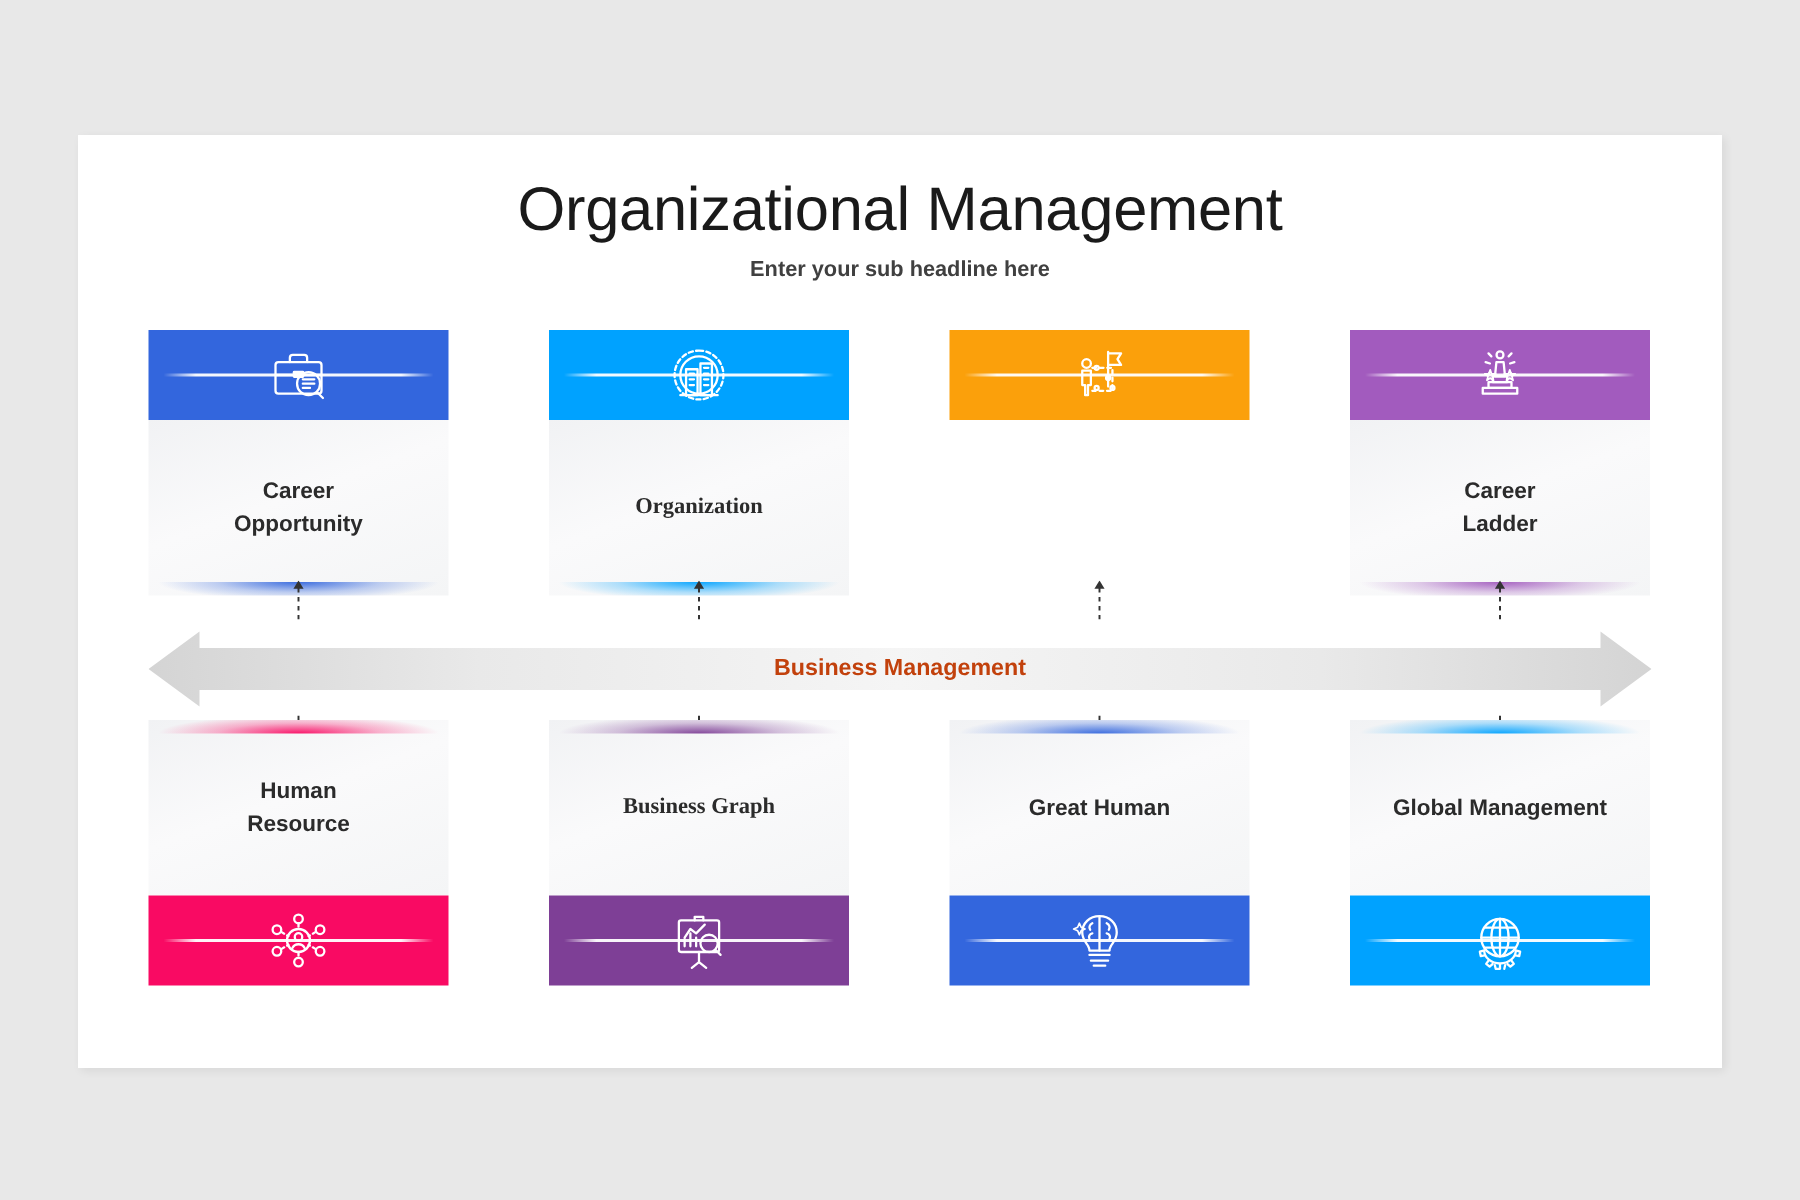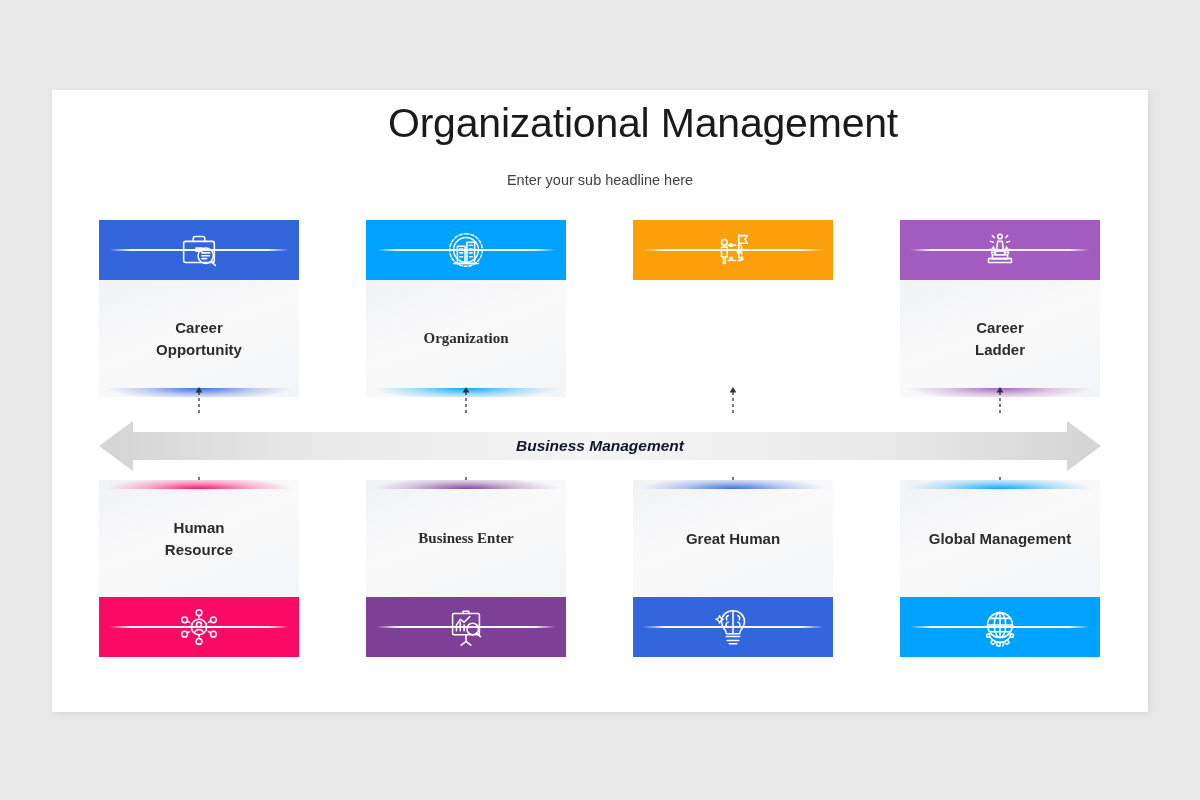--- a/index.html
+++ b/index.html
@@ -22,37 +22,36 @@
     width: 1096px;
     height: 622px;
     background: #ffffff;
     box-shadow: 2px 2px 6px rgba(0,0,0,0.07);
   }
 
   
   .title {
     position: absolute;
     left: 0;
-    top: 10px;
+    top: 26px;
     width: 100%;
     text-align: center;
     font-size: 41px;
     font-weight: 400;
     color: #1a1a1a;
     letter-spacing: -0.2px;
-    margin-left: 43px;
   }
   .subtitle {
     position: absolute;
     left: 0;
     top: 82px;
     width: 100%;
     text-align: center;
     font-size: 14.5px;
-    font-weight: 400;
+    font-weight: 700;
     color: #404040;
   }
 
   
   .column {
     position: absolute;
     width: 200px;
   }
   .col-0 { left: 47px; }
   .col-1 { left: 314px; font-family: Liberation Serif, serif; }
@@ -134,22 +133,21 @@
     position: absolute;
     left: 0;
     top: 0;
     width: 1002px;
     height: 56px;
     display: flex;
     align-items: center;
     justify-content: center;
     font-size: 15.5px;
     font-weight: bold;
-    color: #0f172a;
-    font-style: italic;
+    color: #c2410c;
   }
 
   
   .connector {
     position: absolute;
     width: 12px;
     height: 26px;
   }
   .connector svg { display: block; width: 12px; height: 26px; }
 
@@ -337,21 +335,21 @@
           <circle cx="39" cy="31.5" r="3"></circle>
           <path d="M24 12v4M24 32v4M12 18l5 3M36 18l-5 3M12 30l5-3M36 30l-5-3" stroke-dasharray="2.4 2.4"></path>
         </svg>
       </div>
     </div>
   </div>
 
   <div class="column col-1 row-bottom">
     <div class="panel">
       <div class="glow glow-top" style="background: radial-gradient(60% 170% at 50% 100%, rgba(126, 63, 150, 0.95) 0%, rgba(126, 63, 150, 0.3) 45%, rgba(126, 63, 150, 0) 78%);"></div>
-      <div class="panel-label">Business Enter</div>
+      <div class="panel-label">Business Graph</div>
     </div>
     <div class="iconbar" style="background: rgb(126, 63, 150);">
       <div class="rule"></div>
       <div class="glyph">
         <svg viewBox="0 0 48 48" fill="none" stroke="#fff" stroke-width="1.6" stroke-linecap="round" stroke-linejoin="round">
           <rect x="10" y="10" width="28" height="22" rx="1.5"></rect>
           <path d="M21 10V7.5h6V10"></path>
           <path d="M24 32v7M24 39l-5 4M24 39l5 4"></path>
           <path d="M14 28v-5M18 28v-9M22 28v-6"></path>
           <path d="M14 22l4-6 4 3 6-6"></path>

